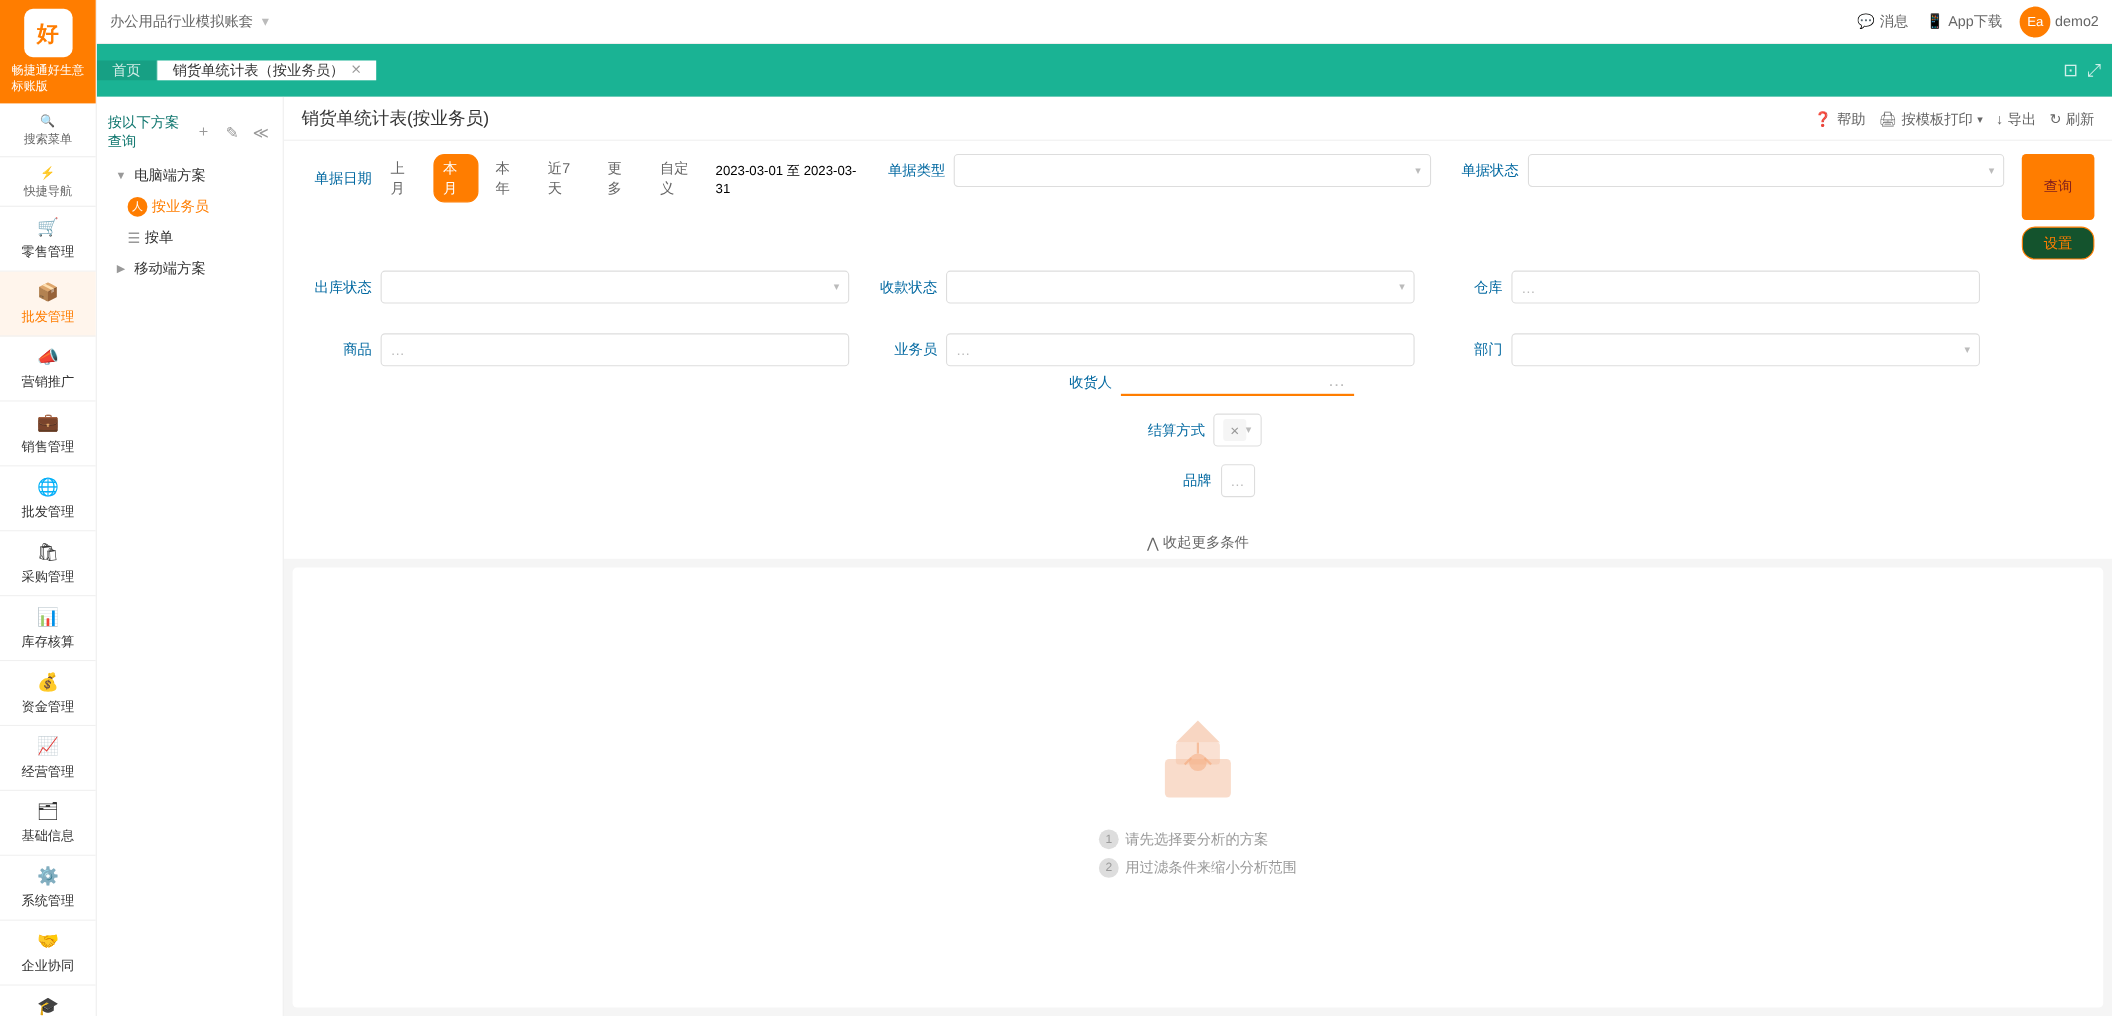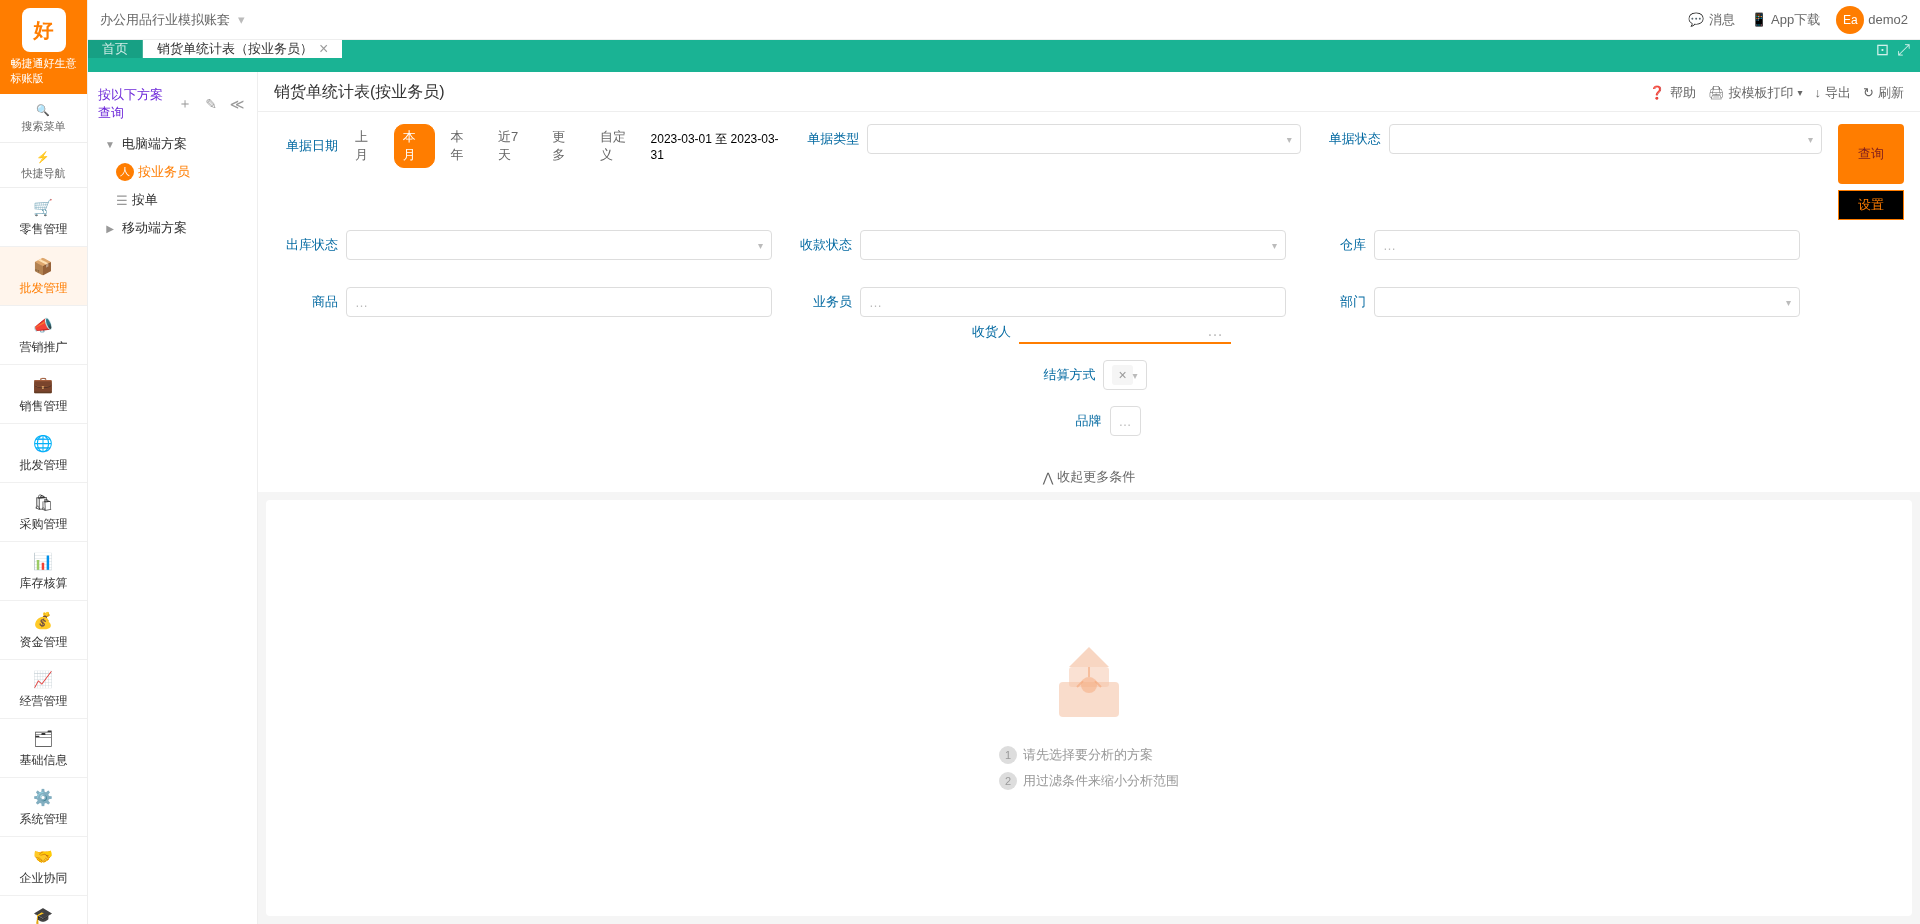--- a/index.html
+++ b/index.html
@@ -24,35 +24,35 @@
     .main { flex: 1; display: flex; flex-direction: column; overflow: hidden; }
 
     
     .topbar { height: 40px; background: #fff; border-bottom: 1px solid #eee; display: flex; align-items: center; padding: 0 12px; justify-content: space-between; }
     .topbar-left { display: flex; align-items: center; gap: 8px; color: #666; font-size: 13px; }
     .topbar-right { display: flex; align-items: center; gap: 16px; color: #666; font-size: 13px; }
     .topbar-right-item { display: flex; align-items: center; gap: 4px; cursor: pointer; }
     .avatar { width: 28px; height: 28px; border-radius: 50%; background: #ff7d00; display: flex; align-items: center; justify-content: center; color: #fff; font-size: 12px; overflow: hidden; }
 
     
-    .tabbar { height: 32px; background: #1ab394; display: flex; align-items: flex-start; padding: 0; }
+    .tabbar { height: 48px; background: #1ab394; display: flex; align-items: center; padding: 0; }
     .tab { display: flex; align-items: center; padding: 0 14px; cursor: pointer; color: rgba(255,255,255,0.8); font-size: 13px; gap: 6px; border-right: 1px solid rgba(255,255,255,0.2); }
     .tab.active { background: #fff; color: #333; border-right: none; }
     .tab-home { background: rgba(0,0,0,0.1); }
     .tab-close { color: rgba(0,0,0,0.4); cursor: pointer; font-size: 16px; line-height: 1; }
     .tabbar-actions { margin-left: auto; display: flex; align-items: center; padding: 0 10px; gap: 8px; }
     .tabbar-action-btn { color: rgba(255,255,255,0.8); cursor: pointer; font-size: 16px; }
 
     
     .content { flex: 1; display: flex; overflow: hidden; background: #f5f5f5; }
 
     
     .left-panel { width: 170px; background: #fff; border-right: 1px solid #eee; padding: 10px 0; flex-shrink: 0; overflow-y: auto; }
     .left-panel-header { display: flex; align-items: center; justify-content: space-between; padding: 4px 10px 8px; color: #666; font-size: 13px; }
-    .left-panel-header-text { font-weight: 500; color: #6d28d9; }
+    .left-panel-header-text { font-weight: 500; color: #0f766e; }
     .left-panel-actions { display: flex; align-items: center; gap: 6px; }
     .icon-btn { width: 20px; height: 20px; display: flex; align-items: center; justify-content: center; cursor: pointer; border-radius: 3px; color: #999; font-size: 14px; }
     .tree-item { padding: 5px 10px 5px 16px; cursor: pointer; display: flex; align-items: center; gap: 6px; font-size: 13px; color: #333; }
     .tree-expand { width: 12px; height: 12px; display: inline-flex; align-items: center; justify-content: center; color: #999; font-size: 10px; }
     .tree-child { padding-left: 28px; }
     .tree-child-item { padding: 5px 10px 5px 0; cursor: pointer; display: flex; align-items: center; gap: 4px; font-size: 13px; color: #333; }
     .tree-child-item.active { color: #ff7d00; }
     .person-icon { width: 18px; height: 18px; border-radius: 50%; background: #ff7d00; display: flex; align-items: center; justify-content: center; color: #fff; font-size: 10px; }
     .list-icon { color: #999; font-size: 13px; }
 
@@ -73,21 +73,21 @@
     .dots-btn { color: #bbb; font-size: 16px; cursor: pointer; padding: 0 4px; }
     .input-field { flex: 1; border: none; border-bottom: 1px solid #ff7d00; padding: 4px 0; color: #333; font-size: 13px; outline: none; background: transparent; }
     .input-field::placeholder { color: #ccc; }
     .tag-item { display: flex; align-items: center; gap: 4px; background: #f5f5f5; border-radius: 3px; padding: 2px 6px; font-size: 12px; }
     .tag-close { cursor: pointer; color: #999; font-size: 14px; }
     .collapse-bar { display: flex; justify-content: center; padding: 6px 0; }
     .collapse-btn { display: flex; align-items: center; gap: 4px; color: #666; cursor: pointer; font-size: 13px; }
 
     
     .query-btn { background: #ff7d00; color: #7f1d1d; border: none; border-radius: 4px; padding: 21px 20px; cursor: pointer; font-size: 13px; white-space: nowrap; }
-    .settings-btn { background: #000000; color: #ff7d00; border: 1px solid #ff7d00; border-radius: 0; padding: 5px 16px; cursor: pointer; font-size: 13px; white-space: nowrap; }
+    .settings-btn { background: #14532d; color: #ff7d00; border: 1px solid #ff7d00; border-radius: 12px; padding: 5px 16px; cursor: pointer; font-size: 13px; white-space: nowrap; }
     .btn-group { display: flex; flex-direction: column; gap: 6px; flex-shrink: 0; }
 
     
     .empty-state { flex: 1; display: flex; align-items: center; justify-content: center; flex-direction: column; gap: 16px; background: #fff; margin: 8px; border-radius: 4px; }
     .empty-tips { display: flex; flex-direction: column; gap: 8px; color: #999; font-size: 13px; }
     .empty-tip { display: flex; align-items: center; gap: 6px; }
     .tip-num { width: 18px; height: 18px; border-radius: 50%; background: #ddd; display: flex; align-items: center; justify-content: center; font-size: 11px; color: #999; flex-shrink: 0; }
 
     .filter-section { background: #fff; }
   </style>

